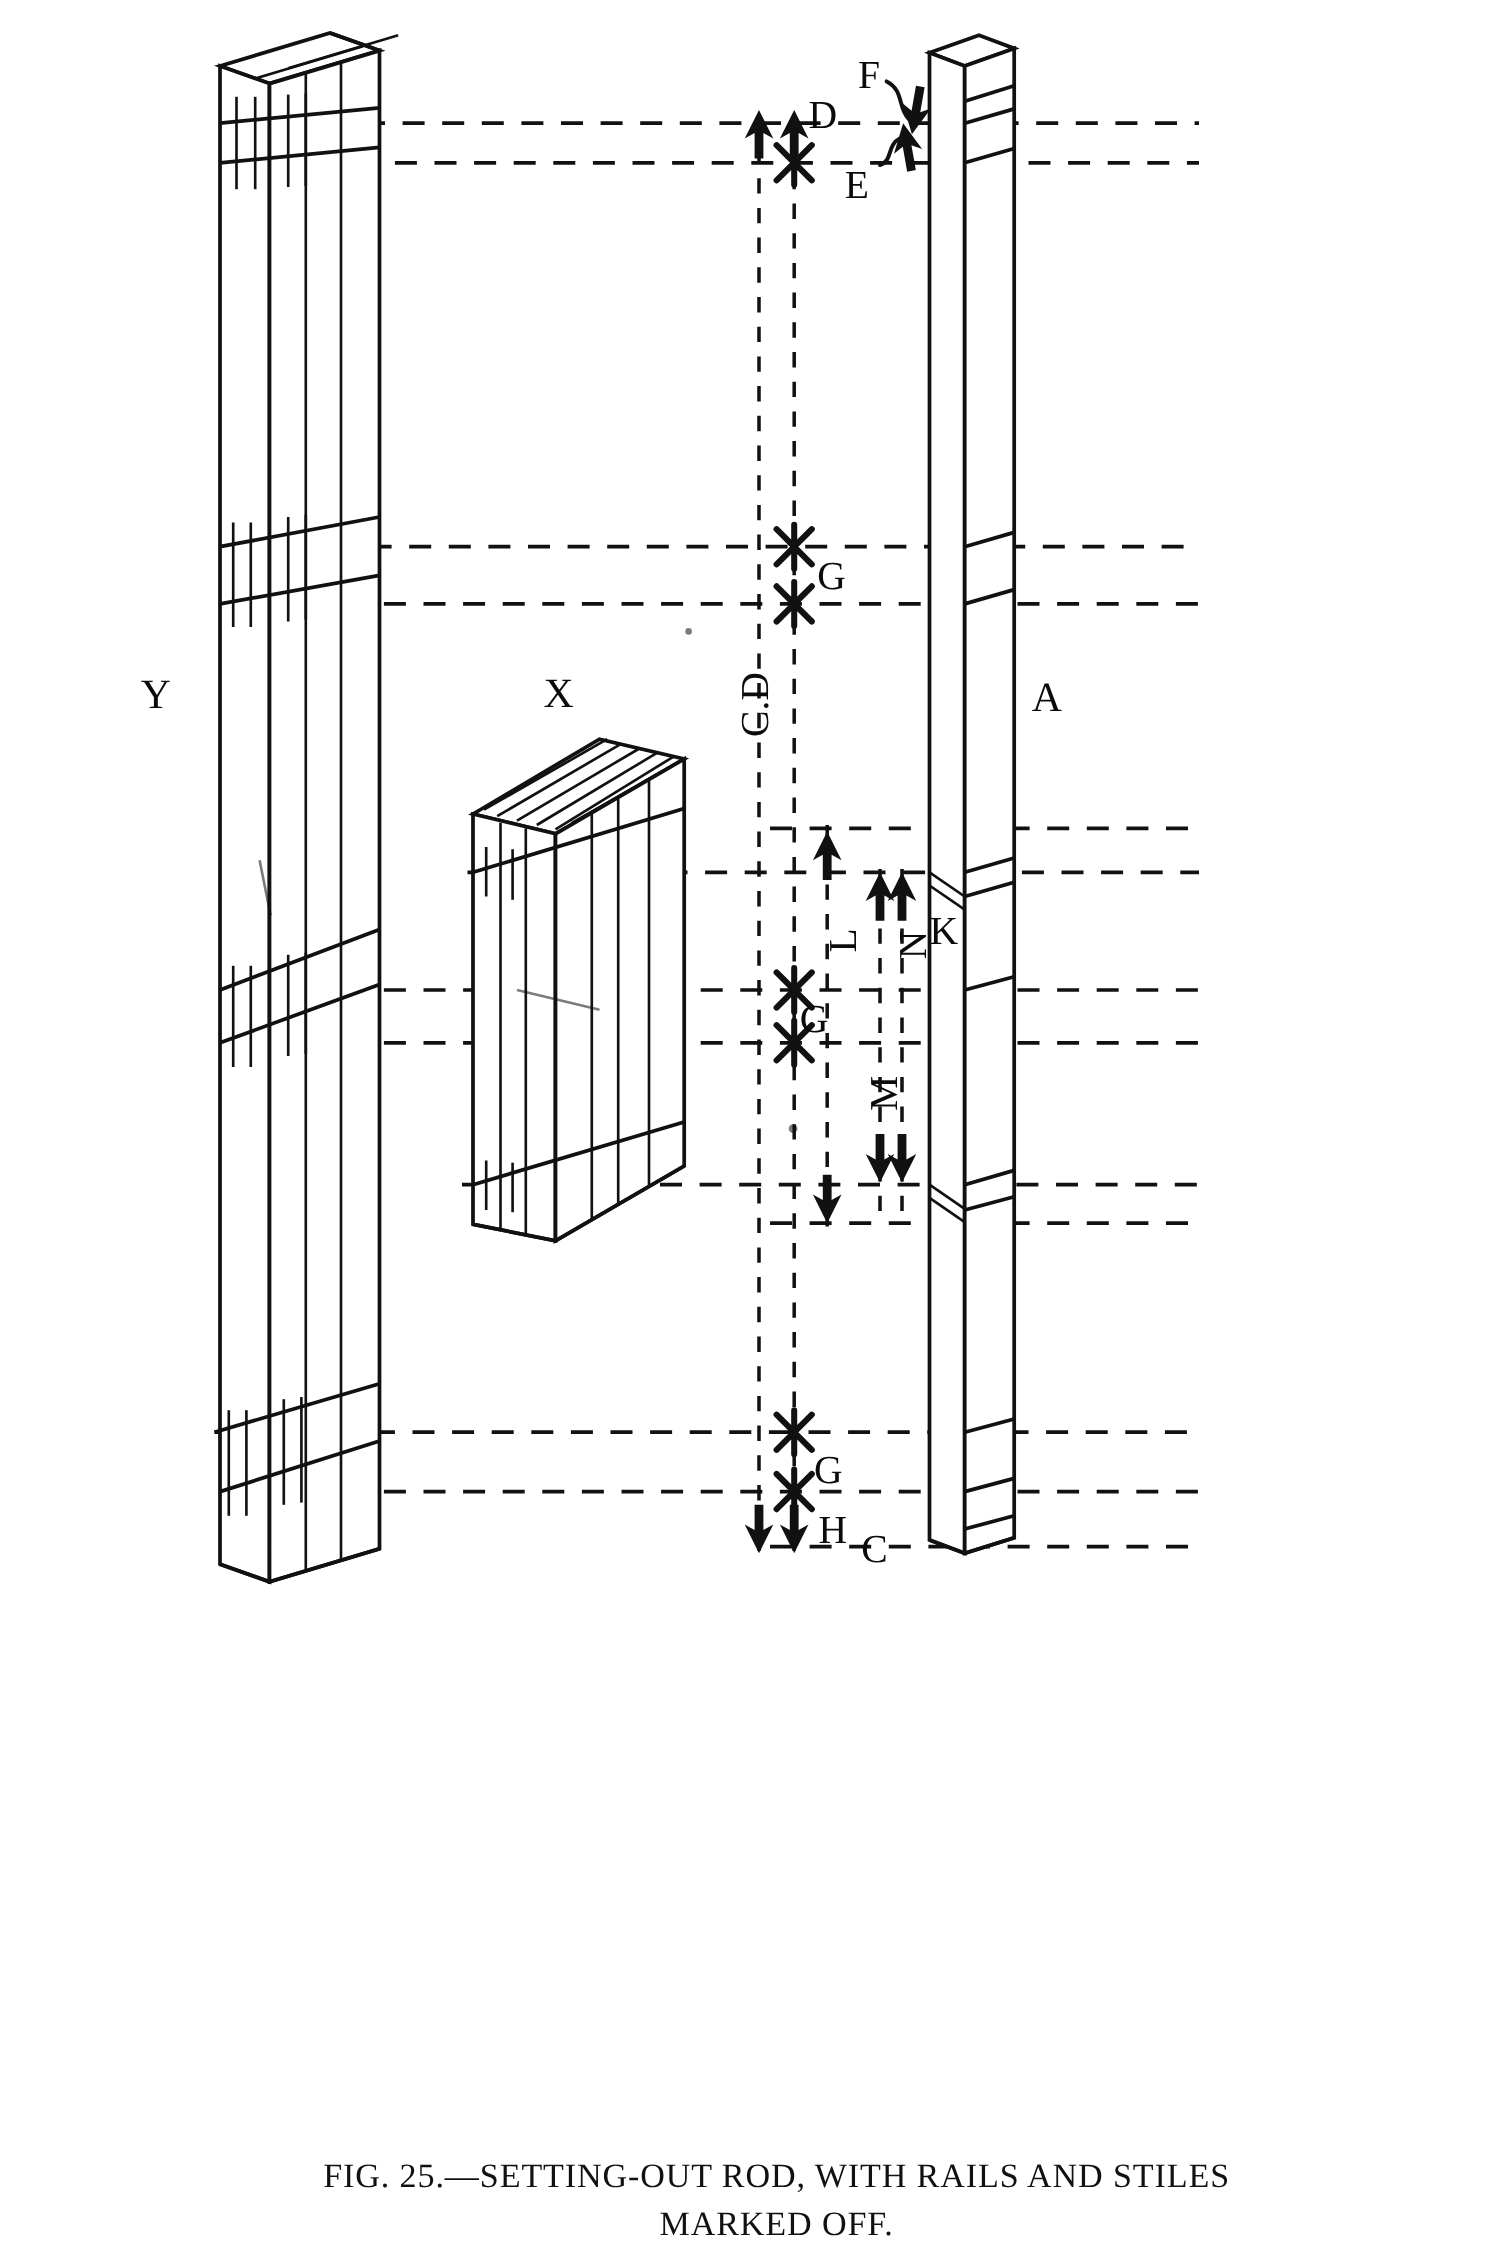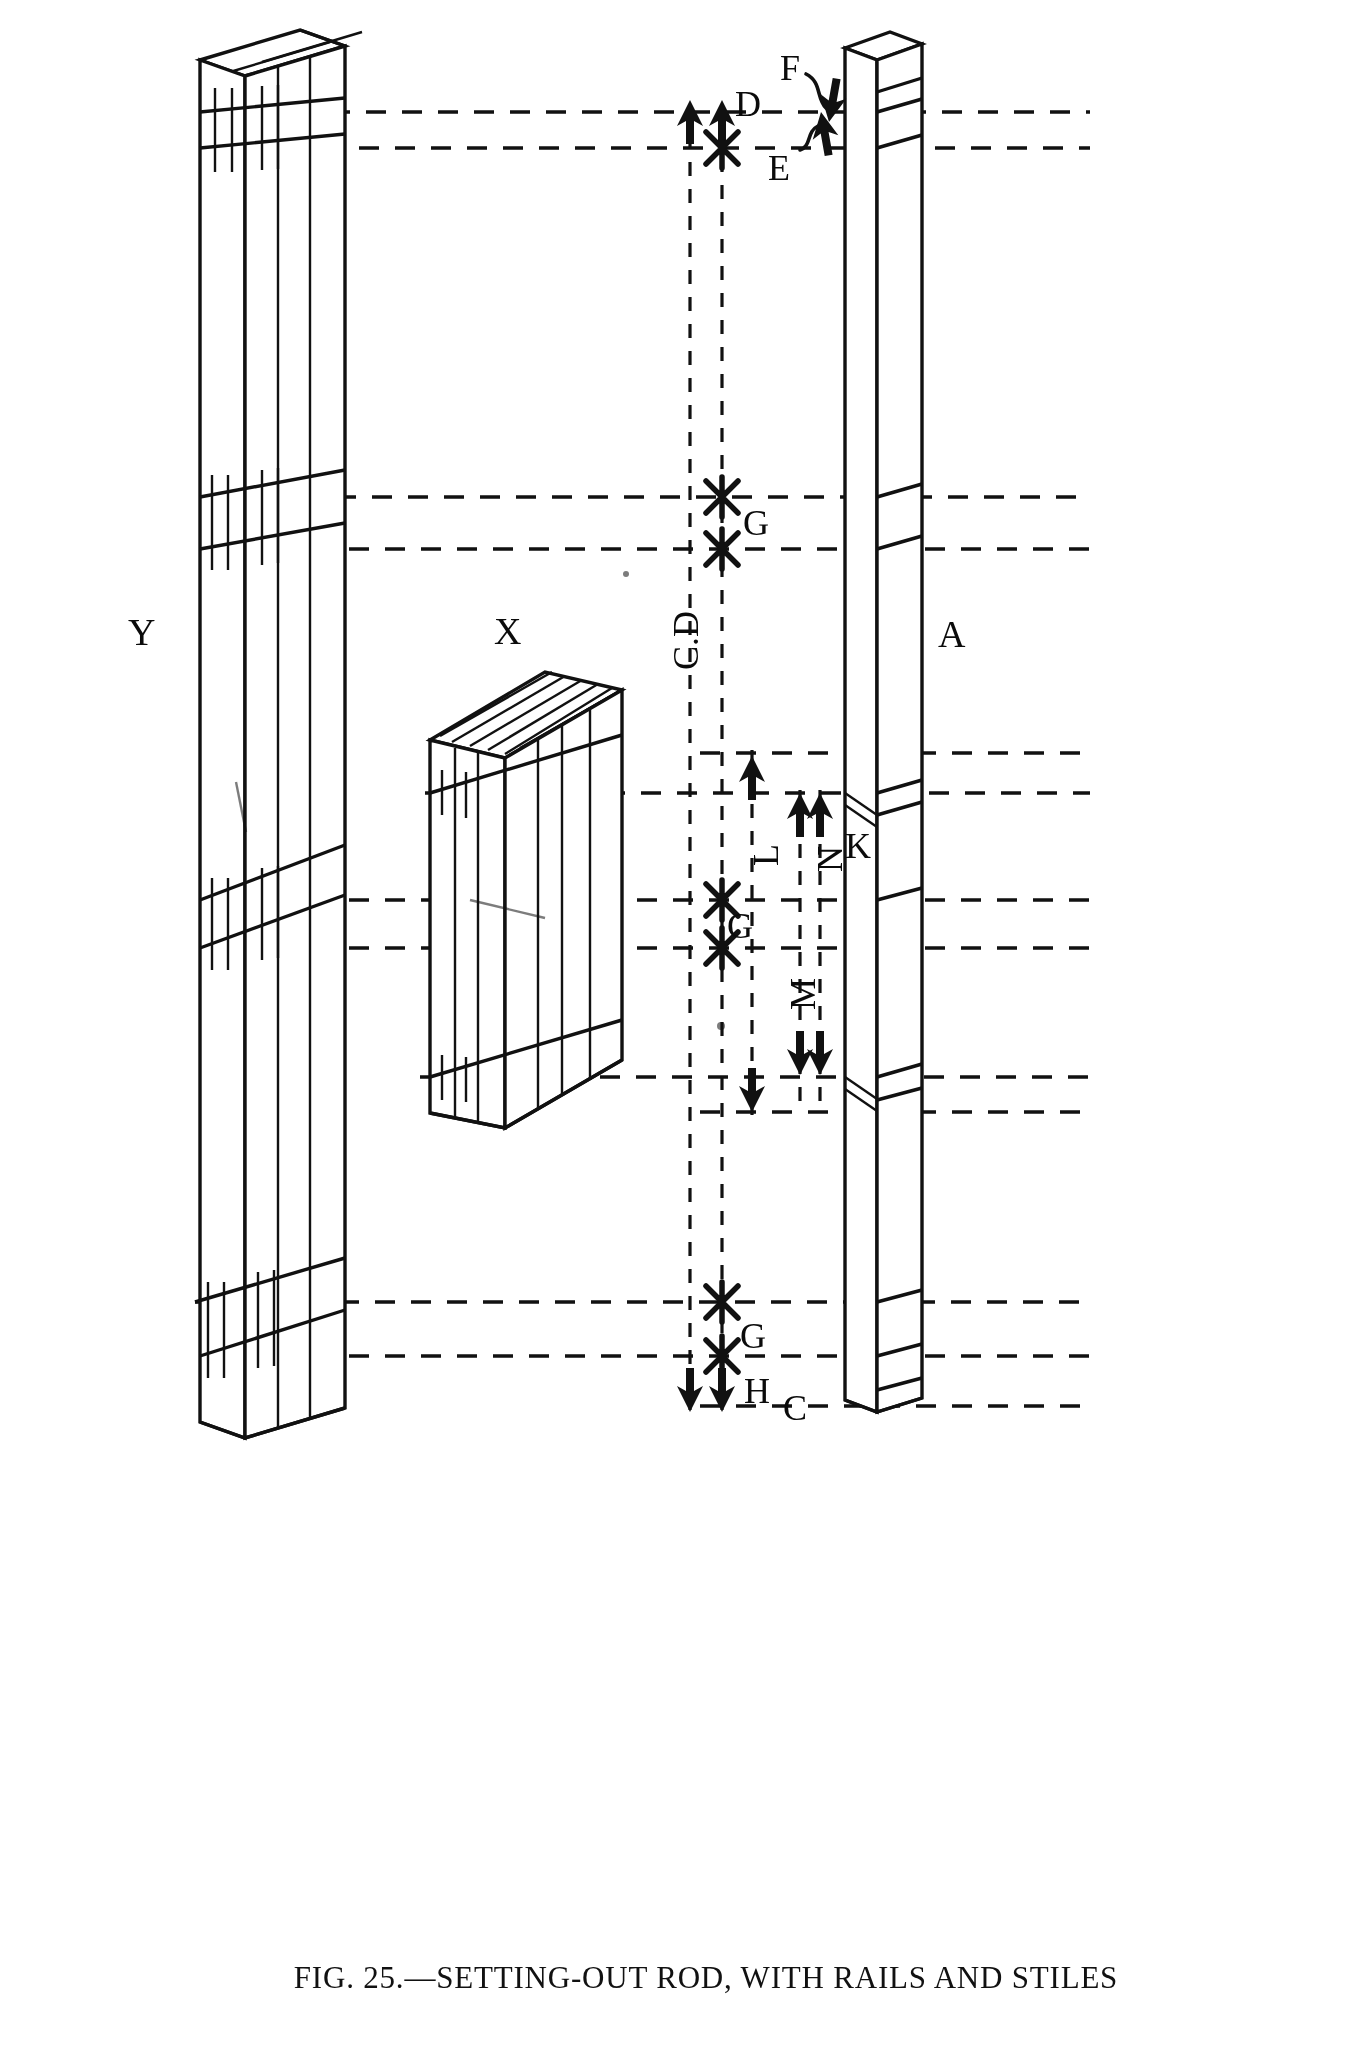--- a/index.html
+++ b/index.html
@@ -264,15 +264,16 @@
     <span class="lbl lbl-mid" style="left:727px;top:908px;">G</span>
     <span class="lbl lbl-mid rot90" style="left:785px;top:1010px;">M</span>
 
     <span class="lbl lbl-mid" style="left:740px;top:1318px;">G</span>
     <span class="lbl lbl-mid" style="left:744px;top:1373px;">H</span>
     <span class="lbl lbl-mid" style="left:783px;top:1390px;">C</span>
   </div>
 
   <div id="caption">
     <span class="capline l1 sc">FIG. 25.—SETTING-OUT ROD, WITH RAILS AND STILES</span>
+    <span class="capline sc">MARKED OFF.</span>
   </div>
 
 </div>
 
 </body></html>

